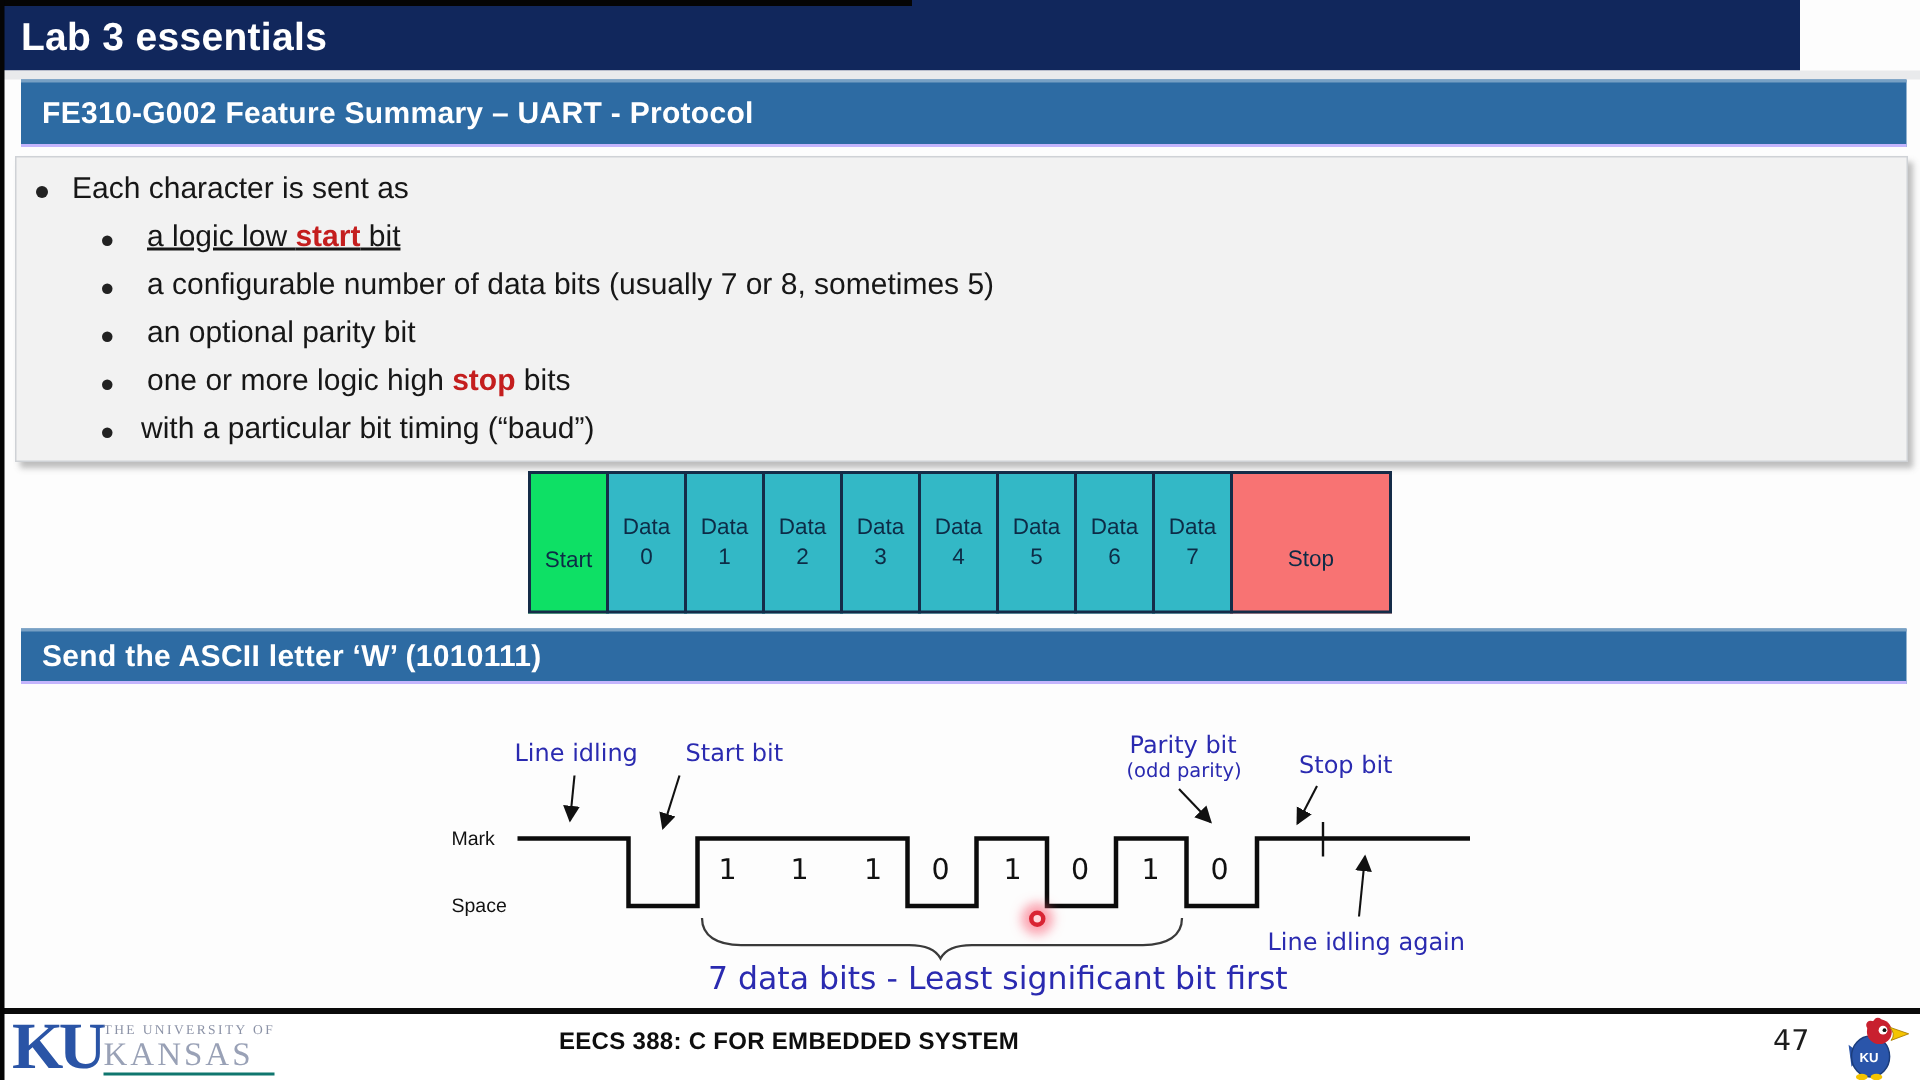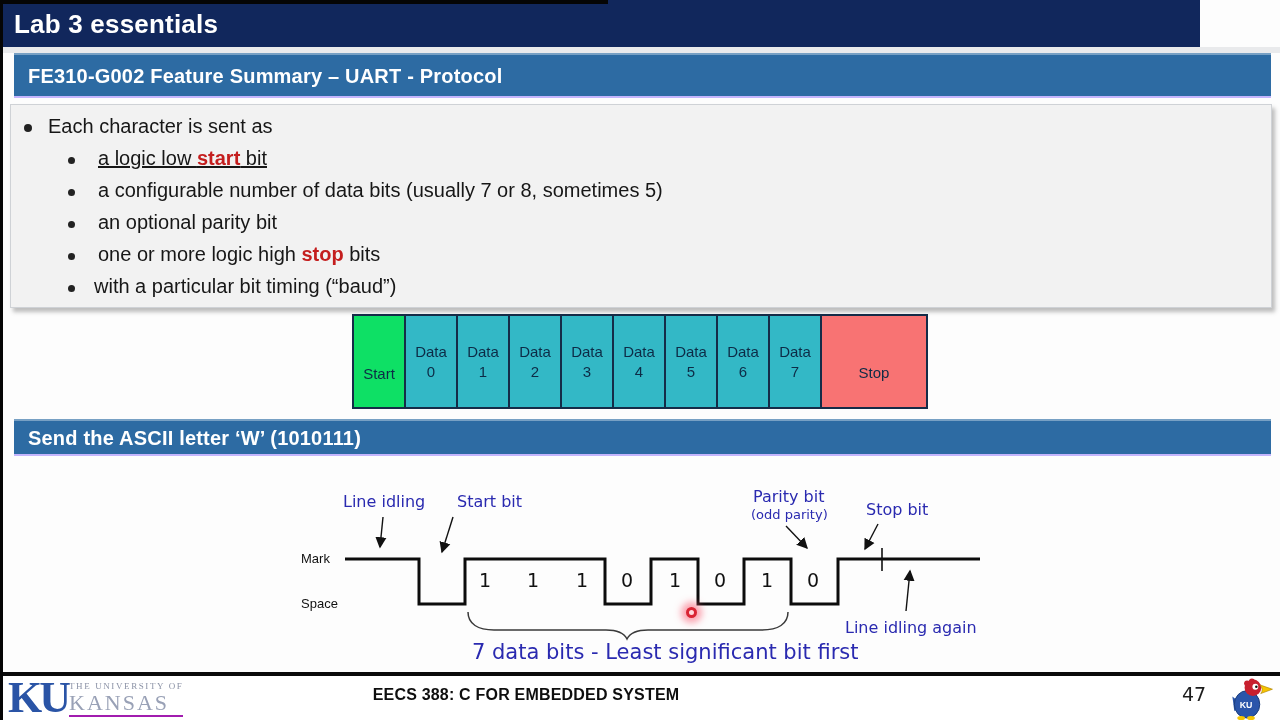--- a/index.html
+++ b/index.html
@@ -54,21 +54,21 @@
          box-shadow:0 0 7px 5px rgba(250,85,110,.55);}
 
   
   .footrule{position:absolute;left:0;top:672px;width:1280px;height:4px;background:#0a0a0a;}
   .footer{position:absolute;left:0;top:676px;width:1280px;height:44px;background:#ffffff;}
   .kumono{position:absolute;left:8px;top:-4px;font-family:"Liberation Serif",serif;
           font-weight:bold;font-size:44px;color:#2a54a6;letter-spacing:-3px;}
   .uniblock{position:absolute;left:69px;top:5px;}
   .uni1{font-size:9px;letter-spacing:1.6px;color:#8b92a6;font-family:"Liberation Serif",serif;}
   .uni2{font-size:22px;letter-spacing:2px;color:#99a1b6;font-family:"Liberation Serif",serif;
-        border-bottom:2px solid #a21caf;line-height:24px;}
+        border-bottom:2px solid #0f766e;line-height:24px;}
   .course{position:absolute;left:0;top:10px;width:1052px;text-align:center;
           color:#0e0e0e;font-size:16px;font-weight:bold;letter-spacing:.2px;}
   .pagenum{position:absolute;left:1182px;top:7px;font-size:19px;color:#1c1c1c;
            font-family:"DejaVu Sans",sans-serif;}
   .jayhawk{position:absolute;left:1224px;top:1px;}
 </style>
 </head>
 <body>
 
 <div class="slide">

